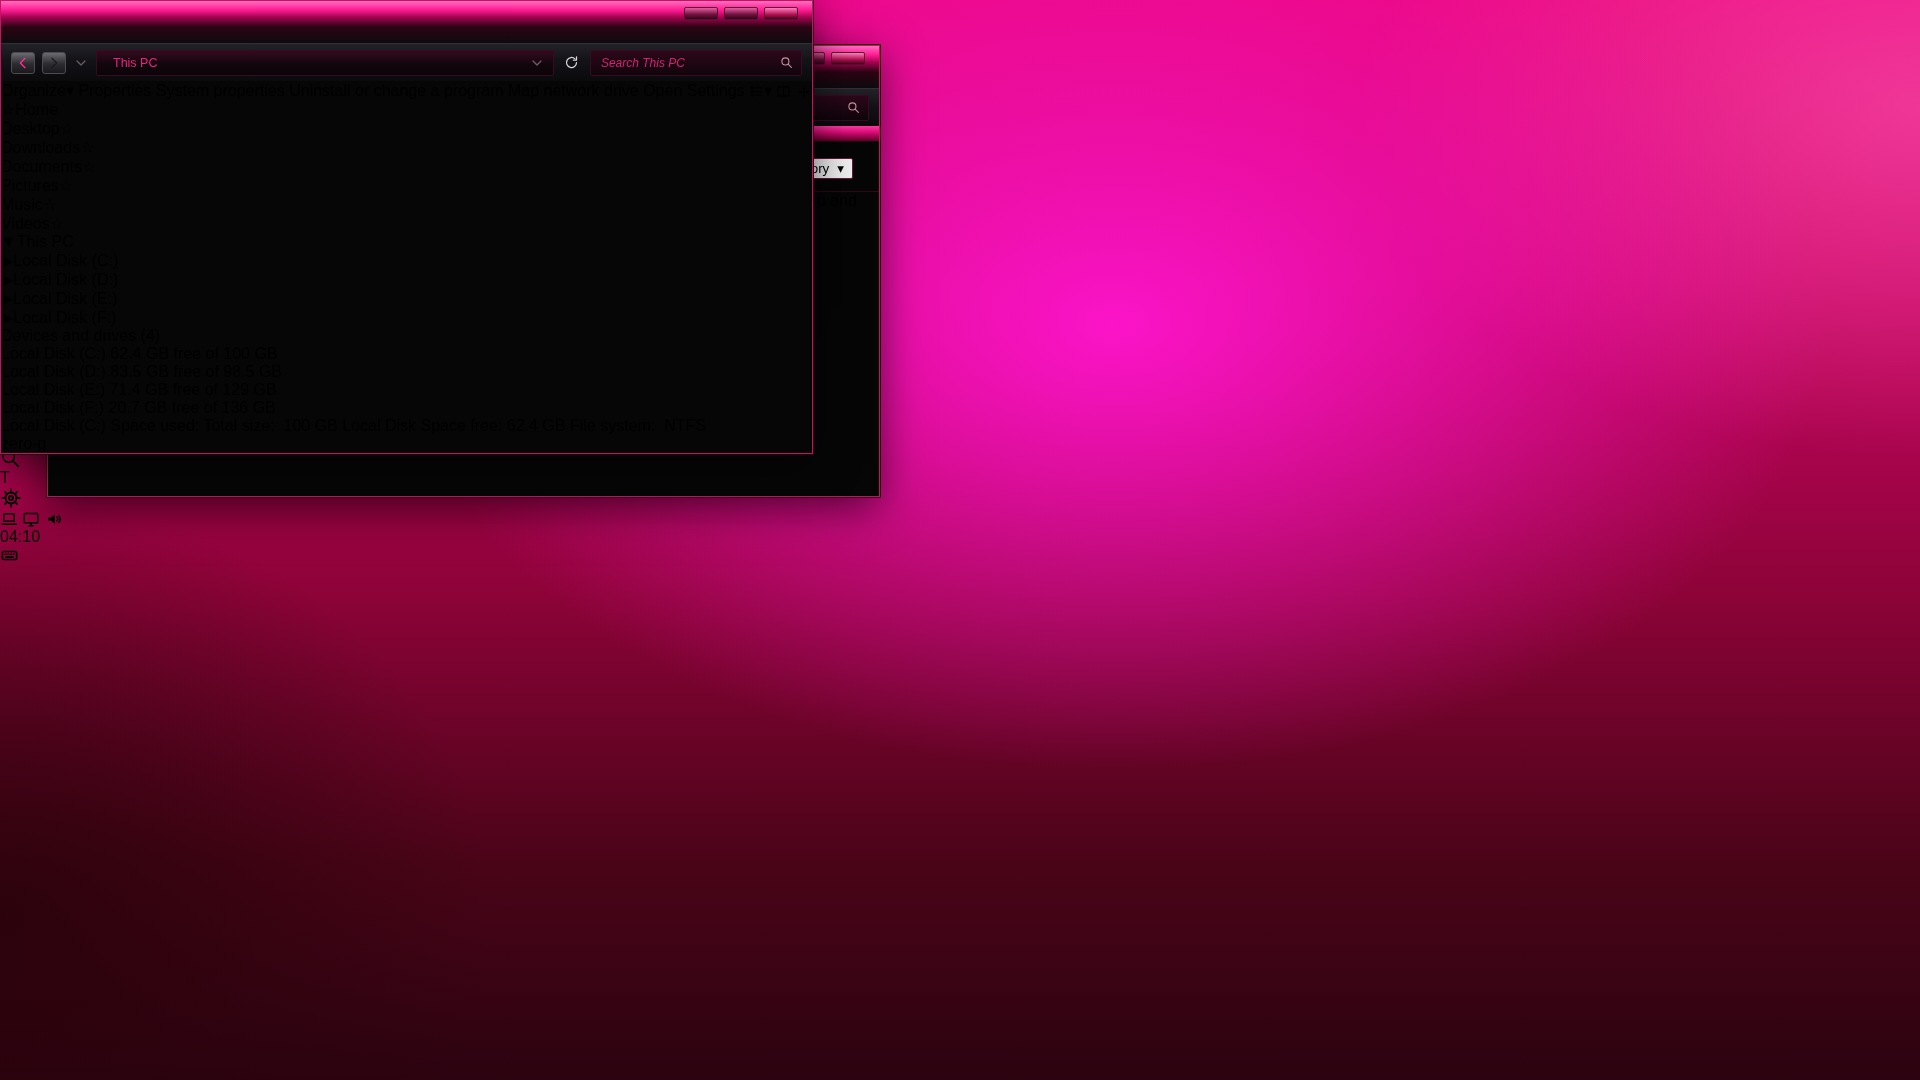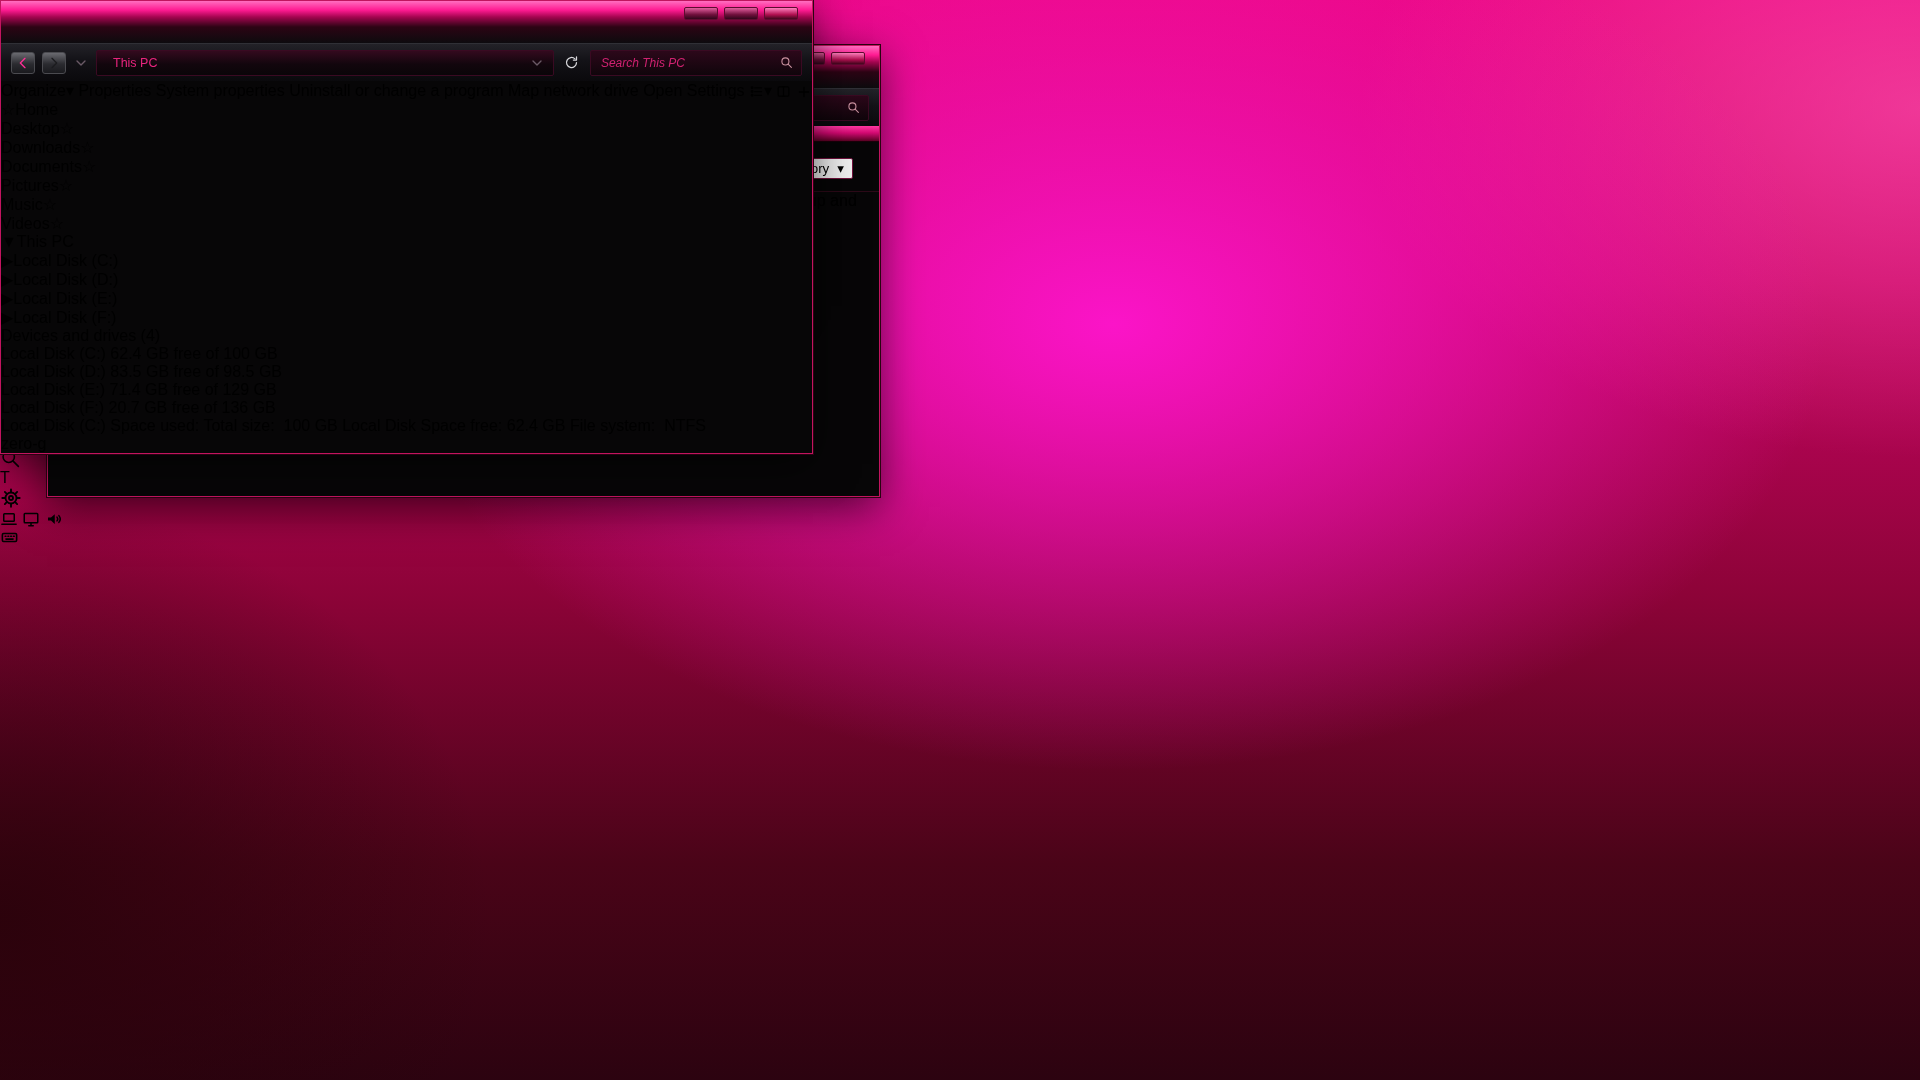--- a/index.html
+++ b/index.html
@@ -745,18 +745,19 @@
       <svg class="ic" style="width:18px;height:18px">
           <use href="#i-laptop"></use>
         </svg>
       <svg class="ic" style="width:18px;height:18px">
           <use href="#i-monitor"></use>
         </svg>
       <svg class="ic" style="width:18px;height:18px">
           <use href="#i-speaker"></use>
         </svg>
     </div>
+    <div class="tk tclock">04:10</div>
     <div class="tk tright"><svg class="ic" style="width:19px;height:19px">
           <use href="#i-keyboard"></use>
         </svg></div>
   </footer>
 
 </div>
 
 </body></html>

